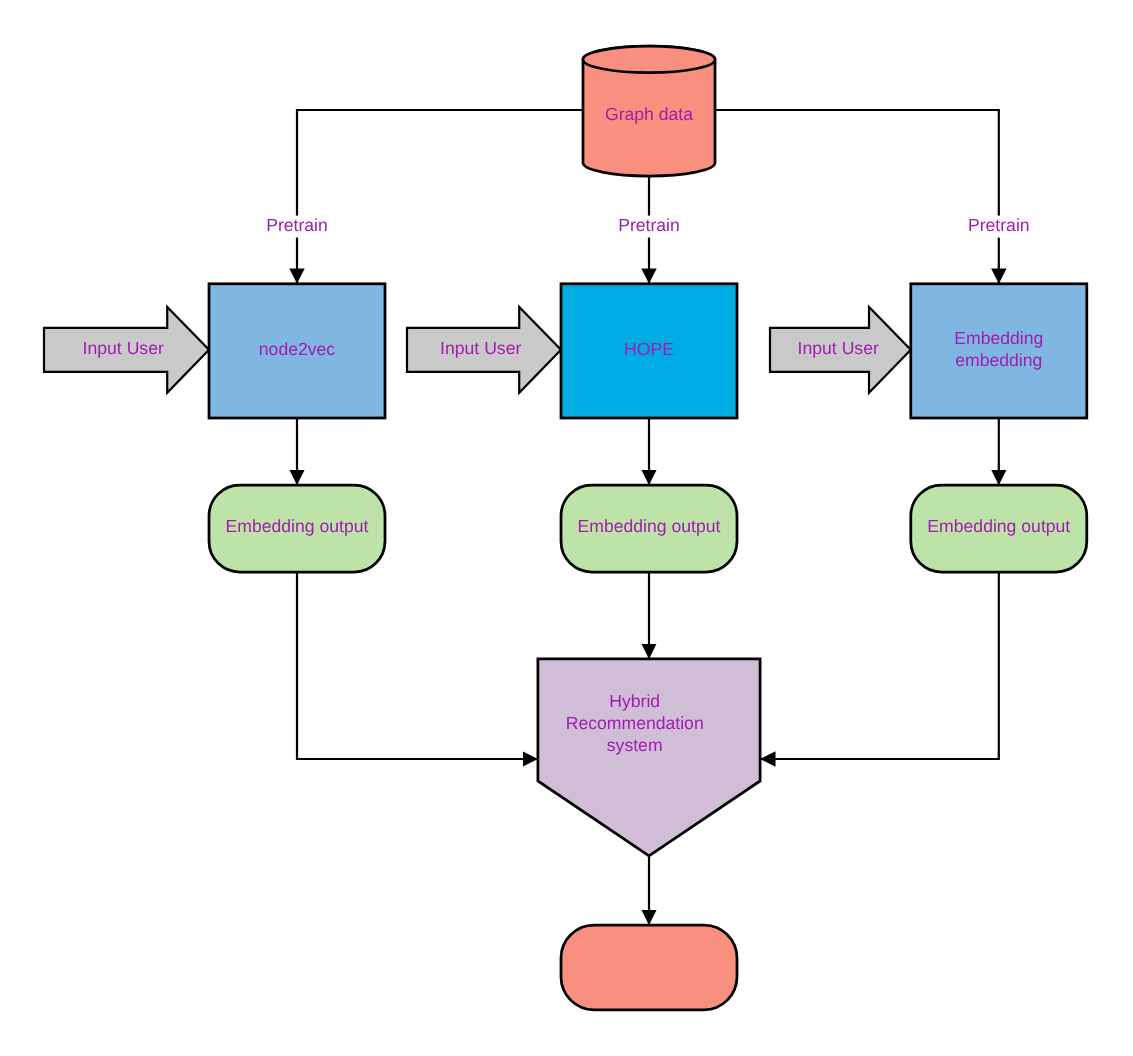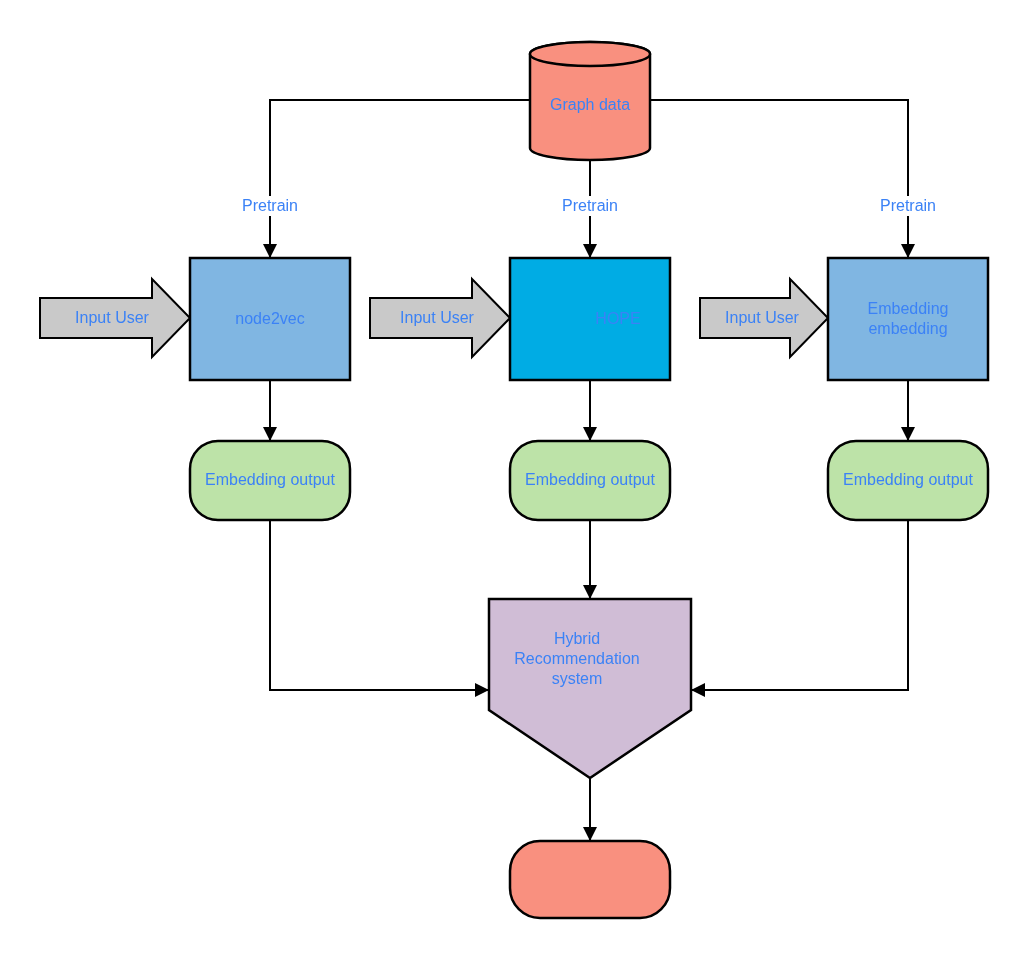--- a/index.html
+++ b/index.html
@@ -1,18 +1,18 @@
 <!DOCTYPE html>
 <html><head>
 <meta charset="utf-8">
 <style>
   html,body{margin:0;padding:0;background:#ffffff;}
   .canvas{
     position:relative;width:1030px;height:960px;background:#ffffff;
-    font-family:"Liberation Sans",sans-serif;color:#3b82f6;overflow:hidden;
+    font-family:"Liberation Sans",sans-serif;color:#a21caf;overflow:hidden;
   }
   .canvas>svg{position:absolute;left:0;top:0;}
   .edge-line{fill:none;stroke:#000;stroke-width:2;}
   .shape{stroke:#000;stroke-width:2.5;}
   .input-arrow{stroke:#000;stroke-width:2;}
   .lbl{
     position:absolute;transform:translate(-50%,-50%);
     text-align:center;font-size:16px;line-height:1.25;white-space:nowrap;
   }
   .lbl.wrap{white-space:normal;}
@@ -68,21 +68,21 @@
 
   <div class="lbl edge" style="left:270px;top:206px;">Pretrain</div>
   <div class="lbl edge" style="left:590px;top:206px;">Pretrain</div>
   <div class="lbl edge" style="left:908px;top:206px;">Pretrain</div>
 
   <div class="lbl" style="left:112px;top:318px;">Input User</div>
   <div class="lbl" style="left:437px;top:318px;">Input User</div>
   <div class="lbl" style="left:762px;top:318px;">Input User</div>
 
   <div class="lbl" style="left:270px;top:319px;">node2vec</div>
-  <div class="lbl" style="left:590px;top:319px;margin-left:28px;">HOPE</div>
+  <div class="lbl" style="left:590px;top:319px;">HOPE</div>
   <div class="lbl wrap" style="left:908px;top:319px;width:120px;">Embedding embedding</div>
 
   <div class="lbl" style="left:270px;top:480px;">Embedding output</div>
   <div class="lbl" style="left:590px;top:480px;">Embedding output</div>
   <div class="lbl" style="left:908px;top:480px;">Embedding output</div>
 
   <div class="lbl wrap" style="left:577px;top:659px;width:150px;">Hybrid Recommendation system</div>
 
 
 </div>

